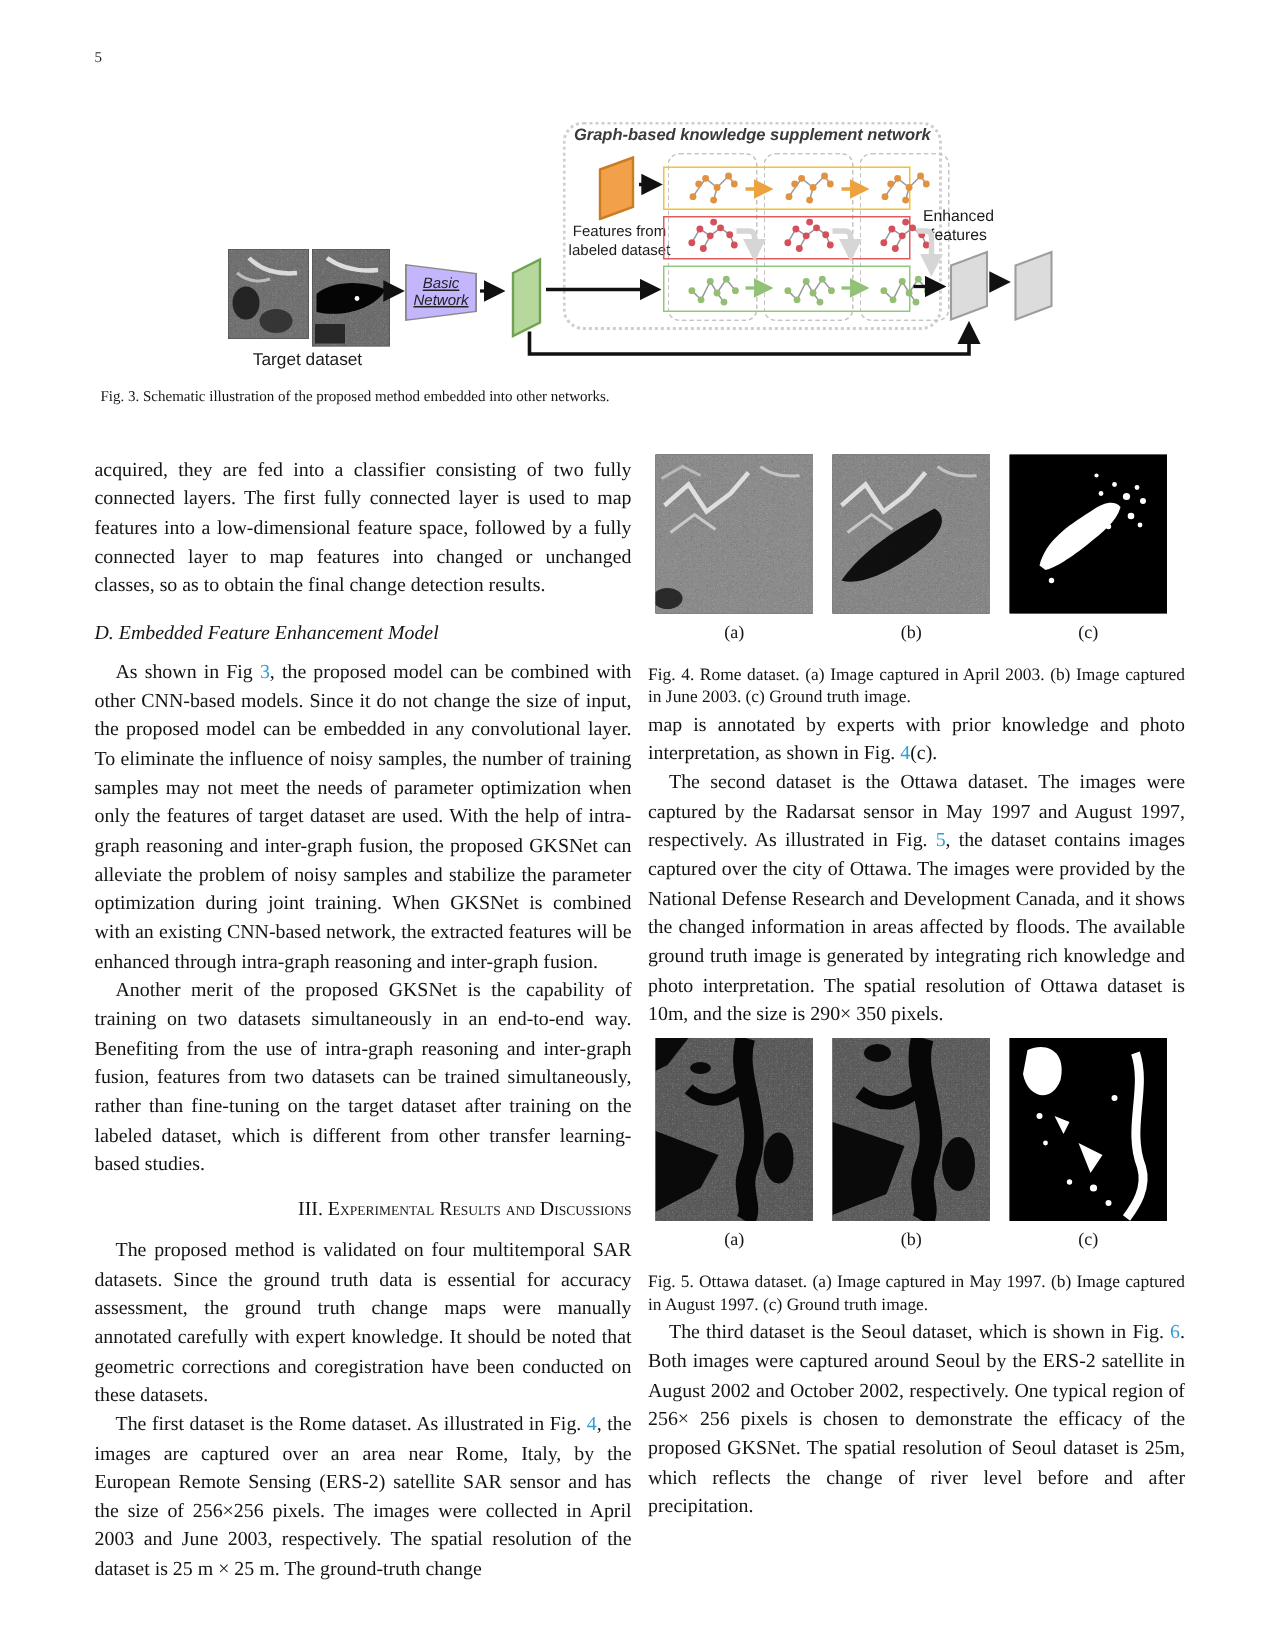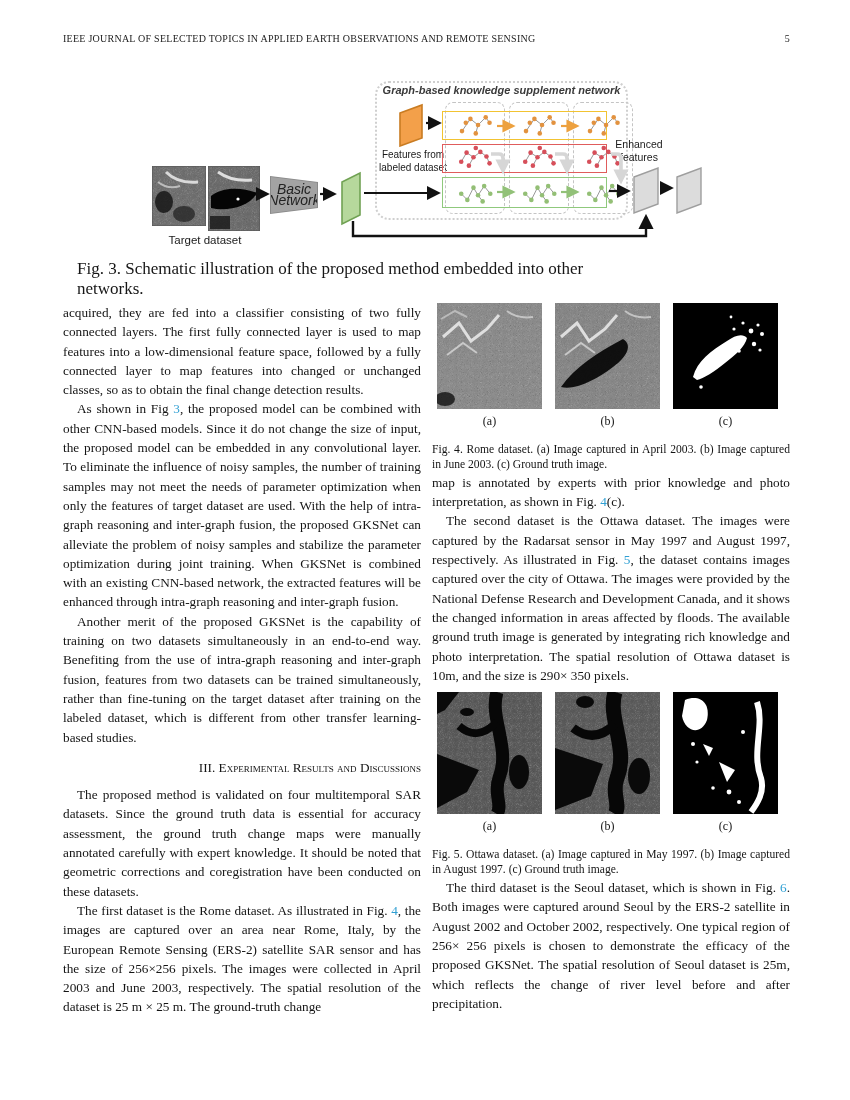--- a/index.html
+++ b/index.html
@@ -11,39 +11,39 @@
        justify-content:space-between;font-size:10px;letter-spacing:.25px;color:#222;}
 
   
   .diagram{position:absolute;left:125px;top:78px;width:640px;height:180px;
            font-family:"Liberation Sans",sans-serif;}
   .abs{position:absolute;}
   .thumb{position:absolute;}
   .dg-label{position:absolute;font-size:11.5px;color:#1a1a1a;text-align:center;line-height:13px;}
   .trap{position:absolute;left:145px;top:98px;width:48px;height:38px;
         background:#8a8a8a;clip-path:polygon(0 0,100% 16%,100% 84%,0 100%);}
-  .trap-in{position:absolute;left:1px;top:1px;right:1px;bottom:1px;background:#a3a3a3;
+  .trap-in{position:absolute;left:1px;top:1px;right:1px;bottom:1px;background:#c4b5fd;
         clip-path:polygon(0 0,100% 16%,100% 84%,0 100%);
         display:flex;align-items:center;justify-content:center;text-align:center;
-        font-style:italic;font-size:14px;line-height:11px;color:#222;}
+        font-style:italic;font-size:10px;line-height:11px;color:#222;text-decoration:underline;}
   .gksnbox{position:absolute;left:250px;top:3px;width:253px;height:139px;
         border:2px dotted #cfcfcf;border-radius:14px;box-sizing:border-box;}
   .gksn-title{position:absolute;left:250px;top:6px;width:253px;text-align:center;
         font-style:italic;font-size:11px;color:#3a3a3a;font-weight:bold;}
   .dashcol{position:absolute;top:24px;height:112px;width:60px;
         border:1.4px dashed #c4c4c4;border-radius:8px;box-sizing:border-box;}
   .grow{position:absolute;left:317px;width:165px;box-sizing:border-box;background:transparent;}
   .grow svg{position:absolute;top:0px;}
   .row1{top:33px;height:29px;border:1.6px solid #f2c331;}
   .row2{top:66px;height:29px;border:1.6px solid #e05c5c;}
   .row3{top:99px;height:31px;border:1.6px solid #8fc97c;}
   .overlay{position:absolute;left:0;top:0;pointer-events:none;}
 
   
-  .cap3{position:absolute;left:77px;top:259px;width:520px;font-size:17px;color:#161616;}
+  .cap3{position:absolute;left:67px;top:259px;width:520px;font-size:10px;color:#161616;}
   .col{position:absolute;top:303px;width:358px;font-size:13.25px;line-height:19.3px;
        text-align:justify;}
   .colL{left:63px;}
   .colR{left:432px;}
   .col p{margin:0;text-indent:14px;}
   .col p.noind{text-indent:0;}
   .subsec{font-style:italic;font-weight:normal;font-size:13.25px;margin:13px 0 6px 0;
           text-align:left;text-indent:0;}
   .sec{font-weight:normal;font-size:13.25px;font-variant:small-caps;text-align:right;
        margin:11px 0 8px 0;}
@@ -76,21 +76,20 @@
     <marker id="mG" viewBox="0 0 10 10" refX="8" refY="5" markerWidth="6" markerHeight="6" orient="auto">
         <path d="M0,0 L10,5 L0,10 z" fill="#92c178"></path>
       </marker>
     <marker id="mGr" viewBox="0 0 10 10" refX="7" refY="5" markerWidth="4.2" markerHeight="4.2" orient="auto">
         <path d="M0,0 L10,5 L0,10 z" fill="#d6d6d6"></path>
       </marker>
   </defs>
 </svg>
 
 <div class="hdr">
-  <span>IEEE JOURNAL OF SELECTED TOPICS IN APPLIED EARTH OBSERVATIONS AND REMOTE SENSING</span>
   <span>5</span>
 </div>
 
 <div class="diagram">
 
   <svg class="thumb" style="left:27px;top:88px" width="54" height="60">
     <rect width="54" height="60" fill="#6e6e6e"></rect>
       <rect width="54" height="60" filter="url(#sar)" opacity=".55"></rect>
     <path d="M14,6 q12,12 32,10" stroke="#e6e6e6" stroke-width="3" fill="none" opacity=".9"></path>
     <path d="M6,16 q10,8 22,4" stroke="#cfcfcf" stroke-width="2" fill="none" opacity=".8"></path>
@@ -340,20 +339,21 @@
       <path d="M430,76 h8 q4,0 4,4 v12" marker-end="url(#mGr)"></path>
       <path d="M486,76 h6 q4,0 4,4 v22" marker-end="url(#mGr)"></path>
     </g>
   </svg>
 </div>
 
 <div class="cap3">Fig. 3.   Schematic illustration of the proposed method embedded into other networks.</div>
 
 <div class="col colL">
   <p class="noind"><span>acquired, they are fed into a classifier consisting of two fully connected layers. The first fully connected layer is used to map features into a low-dimensional feature space, followed by a fully connected layer to map features into changed or unchanged classes, so as to obtain the final change detection results.</span></p>
+  <h3 class="subsec">D. Embedded Feature Enhancement Model</h3>
   <p><span>As shown in Fig </span><span class="ref">3</span><span>, the proposed model can be combined with other CNN-based models. Since it do not change the size of input, the proposed model can be embedded in any convolutional layer. To eliminate the influence of noisy samples, the number of training samples may not meet the needs of parameter optimization when only the features of target dataset are used. With the help of intra-graph reasoning and inter-graph fusion, the proposed GKSNet can alleviate the problem of noisy samples and stabilize the parameter optimization during joint training. When GKSNet is combined with an existing CNN-based network, the extracted features will be enhanced through intra-graph reasoning and inter-graph fusion.</span></p>
   <p><span>Another merit of the proposed GKSNet is the capability of training on two datasets simultaneously in an end-to-end way. Benefiting from the use of intra-graph reasoning and inter-graph fusion, features from two datasets can be trained simultaneously, rather than fine-tuning on the target dataset after training on the labeled dataset, which is different from other transfer learning-based studies.</span></p>
   <h2 class="sec">III. Experimental Results and Discussions</h2>
   <p><span>The proposed method is validated on four multitemporal SAR datasets. Since the ground truth data is essential for accuracy assessment, the ground truth change maps were manually annotated carefully with expert knowledge. It should be noted that geometric corrections and coregistration have been conducted on these datasets.</span></p>
   <p><span>The first dataset is the Rome dataset. As illustrated in Fig. </span><span class="ref">4</span><span>, the images are captured over an area near Rome, Italy, by the European Remote Sensing (ERS-2) satellite SAR sensor and has the size of 256×256 pixels. The images were collected in April 2003 and June 2003, respectively. The spatial resolution of the dataset is 25 m × 25 m. The ground-truth change</span></p>
 </div>
 
 <div class="col colR">
 
   <div>

